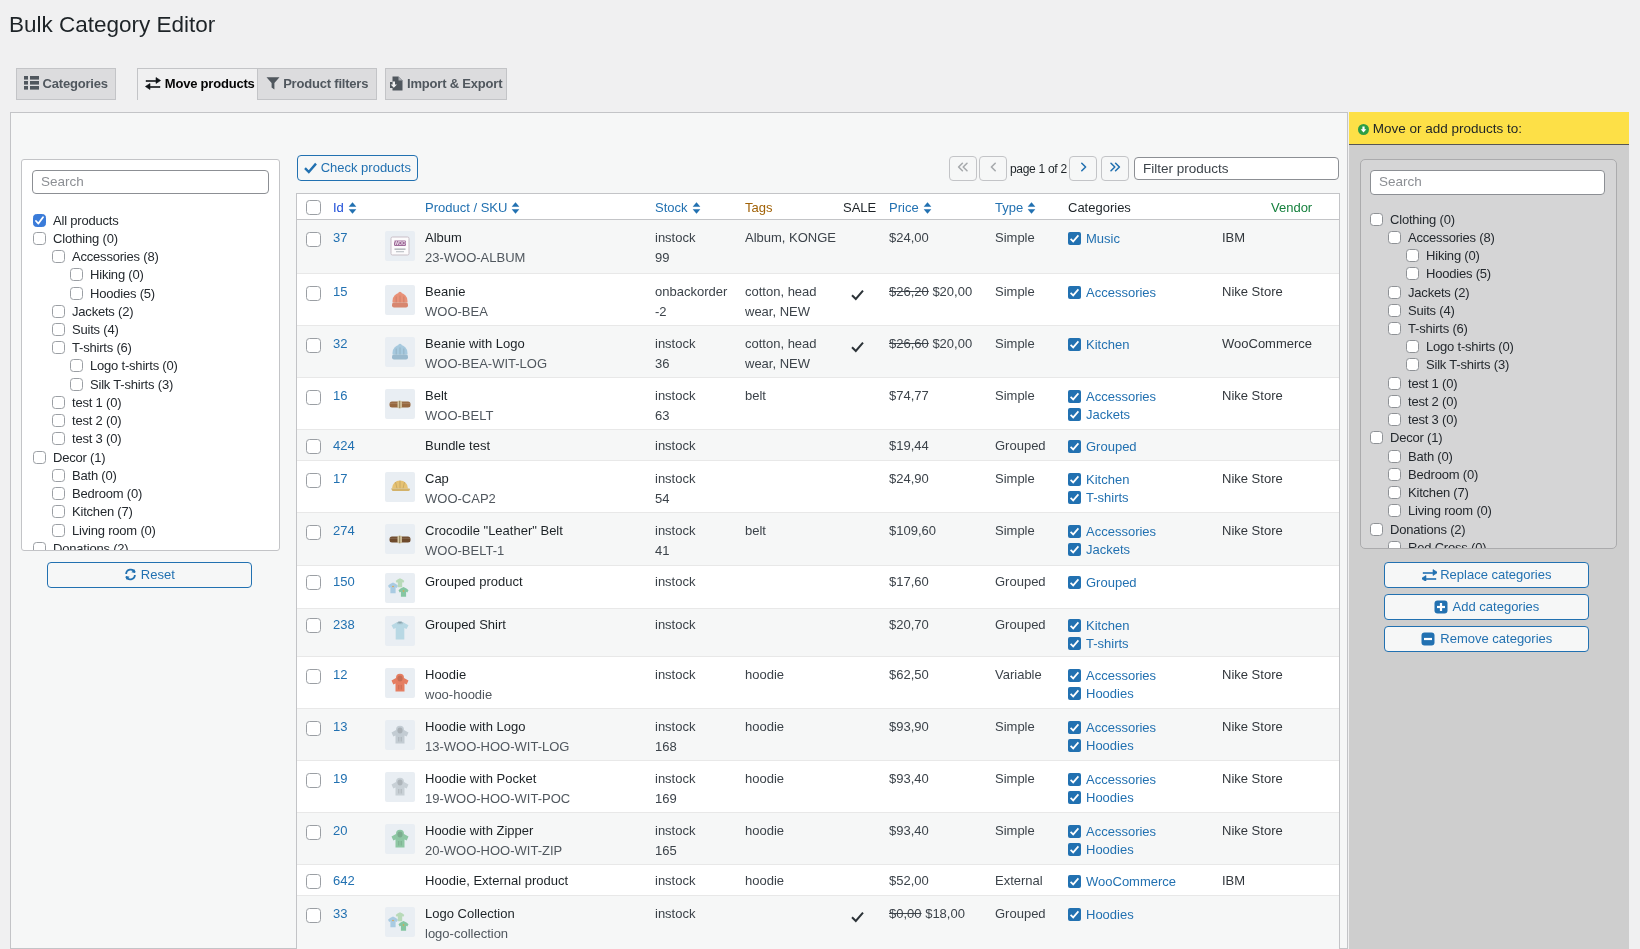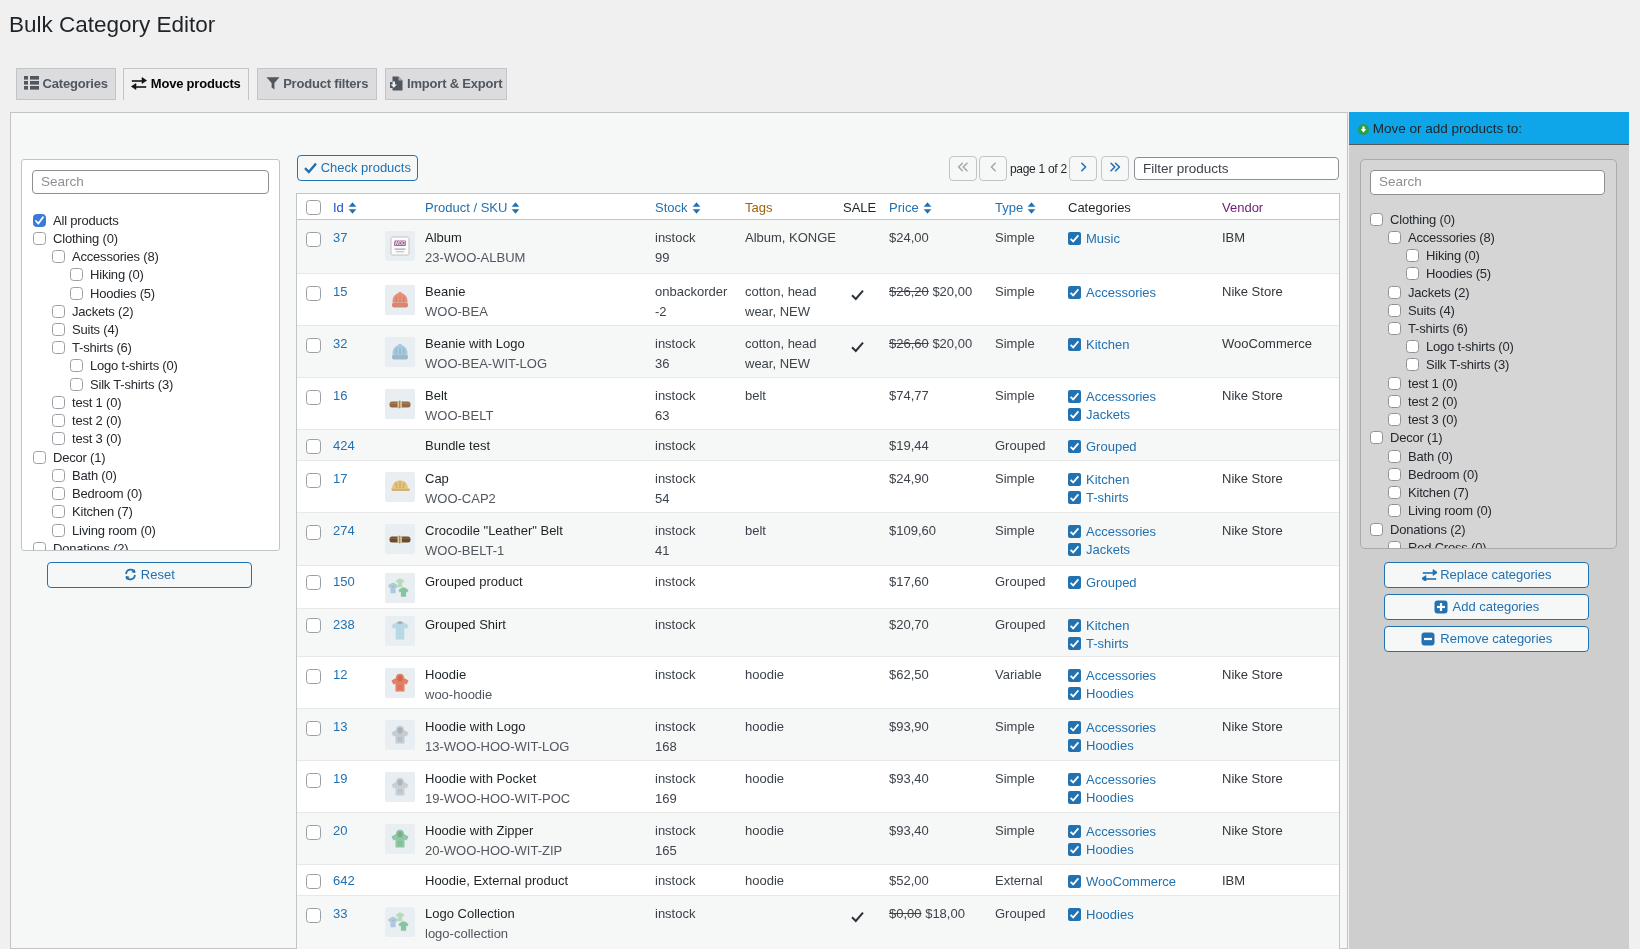--- a/index.html
+++ b/index.html
@@ -1,20 +1,20 @@
 <!DOCTYPE html>
 <html><head><meta charset="utf-8"><style>
 * { margin:0; padding:0; box-sizing:border-box; }
 html,body { width:1640px; height:949px; overflow:hidden; background:#f0f0f1;
   font-family:"Liberation Sans", sans-serif; font-size:13px; color:#32373c; }
 a { color:#2271b1; text-decoration:none; }
 h1 { position:absolute; left:9px; top:12px; font-size:22.5px; font-weight:400; color:#1d2327; letter-spacing:0px; }
 .tab { position:absolute; top:68px; height:32px; background:#dcdcde; border:1px solid #c3c4c7;
   color:#50575e; font-size:13px; font-weight:700; letter-spacing:-0.2px; line-height:30px; text-align:center; white-space:nowrap; }
-.tab.active { background:#f0f0f1; border-bottom:none; color:#050505; }
+.tab.active { background:#f0f0f1; border-bottom:none; color:#050505;margin-left:14px; }
 #panel { position:absolute; left:10px; top:112px; width:1338px; height:837px; background:#f6f7f7; border:1px solid #c3c4c7; }
 #phead { position:absolute; left:0; top:0; width:100%; height:33px; background:#fff; border-bottom:1px solid #c3c4c7;
   line-height:33px; padding-left:9px; color:#1d2327; font-size:13.5px; }
 #lbox { position:absolute; left:10px; top:46px; width:259px; height:392px; background:#fff; border:1px solid #c3c4c7; border-radius:3px; overflow:hidden; }
 .search { display:block; background:#fff; border:1px solid #8c8f94; border-radius:4px; color:#8c8f94;
   font-size:13.5px; padding-left:8px; line-height:22px; }
 .trow { height:18.24px; display:flex; align-items:center; }
 .cb { position:relative; display:inline-block; background:#fff; border:1px solid #9b9fa4; border-radius:3.5px; flex:none; }
 .tlabel { margin-left:7px; color:#24292e; white-space:nowrap; letter-spacing:-0.2px; }
 .btn { position:absolute; background:#f6f7f7; border:1px solid #2271b1; border-radius:4px; color:#2271b1;
@@ -24,21 +24,21 @@
 .row { position:relative; border-top:1px solid #e8e8e8; }
 #thead + .row { border-top:none; }
 .c { position:absolute; white-space:nowrap; }
 .sku { color:#50575e; margin-top:4.5px; }
 .sub { margin-top:4.5px; }
 .sec { color:#3c434a; }
 .thumbbox { width:30px; height:30px; background:#e9eef3; border-radius:2px; display:flex; align-items:center; justify-content:center; }
 .pgbtn { position:absolute; top:43px; width:28px; height:25px; background:#f6f7f7; border:1px solid #c3c4c7;
   border-radius:4px; text-align:center; line-height:22px; }
 #rpanel { position:absolute; left:1349px; top:112px; width:280px; height:837px; background:#cecece; }
-#rhead { height:33px; background:#0ea5e9; border-bottom:1px solid #565656; line-height:33px; padding-left:9px; color:#1d2327; font-size:13.5px; }
+#rhead { height:33px; background:#fde047; border-bottom:1px solid #565656; line-height:33px; padding-left:9px; color:#1d2327; font-size:13.5px; }
 #rbox { position:absolute; left:11px; top:47px; width:257px; height:390px; background:#d5d5d6; border:1px solid #ababad; border-radius:5px; overflow:hidden; }
 #rbox .cb { border-color:#8f9296; }
 </style></head>
 <body>
 <h1>Bulk Category Editor</h1>
 <div class="tab" style="left:16px;width:100px"><svg width="15" height="16" viewBox="0 0 15 16" style="vertical-align:-3px">
       <rect x="0" y="1" width="4" height="3.6" fill="#50575e"></rect>
       <rect x="6" y="1" width="9" height="3.6" fill="#50575e"></rect>
       <rect x="0" y="6" width="4" height="3.6" fill="#50575e"></rect>
       <rect x="6" y="6" width="9" height="3.6" fill="#50575e"></rect>
@@ -202,21 +202,21 @@
         <div class="c" style="left:546px;top:6px;color:#1d2327">SALE</div>
         <div class="c" style="left:592px;top:6px;color:#2271b1">Price<svg width="9" height="12" viewBox="0 0 9 12" style="vertical-align:-1.5px;margin-left:4px">
             <path d="M4.5 0.2 L8.3 4.8 H0.7 Z" fill="#2271b1"></path>
             <path d="M4.5 11.8 L0.7 7.2 H8.3 Z" fill="#2271b1"></path>
           </svg></div>
         <div class="c" style="left:698px;top:6px;color:#2271b1">Type<svg width="9" height="12" viewBox="0 0 9 12" style="vertical-align:-1.5px;margin-left:4px">
             <path d="M4.5 0.2 L8.3 4.8 H0.7 Z" fill="#2271b1"></path>
             <path d="M4.5 11.8 L0.7 7.2 H8.3 Z" fill="#2271b1"></path>
           </svg></div>
         <div class="c" style="left:771px;top:6px;color:#1d2327">Categories</div>
-        <div class="c" style="left:925px;top:6px;color:#701a75">Vendor</div>
+        <div class="c" style="left:974px;top:6px;color:#15803d">Vendor</div>
       </div>
     <div class="row" style="height:53px;background:#f6f7f7">
         <div class="c" style="left:9px;top:12px"><span class="cb" style="width:15px;height:15px;"></span></div>
         <div class="c" style="left:36px;top:10px"><a>37</a></div>
         <div class="c thumbbox" style="left:88px;top:11px">
           <svg width="24" height="24" viewBox="0 0 24 24" style="">
             <rect x="3" y="3" width="18" height="18" rx="1.5" fill="#fcfbfc" stroke="#c9bfc7"></rect>
             <rect x="6" y="6.5" width="12" height="5.5" rx="1.2" fill="#a06a9a"></rect>
             <text x="12" y="11" font-size="4.5" fill="#fff" text-anchor="middle" font-family="Liberation Sans">WOO</text>
             <rect x="6.5" y="14.5" width="11" height="1.3" fill="#a7abb0"></rect>

